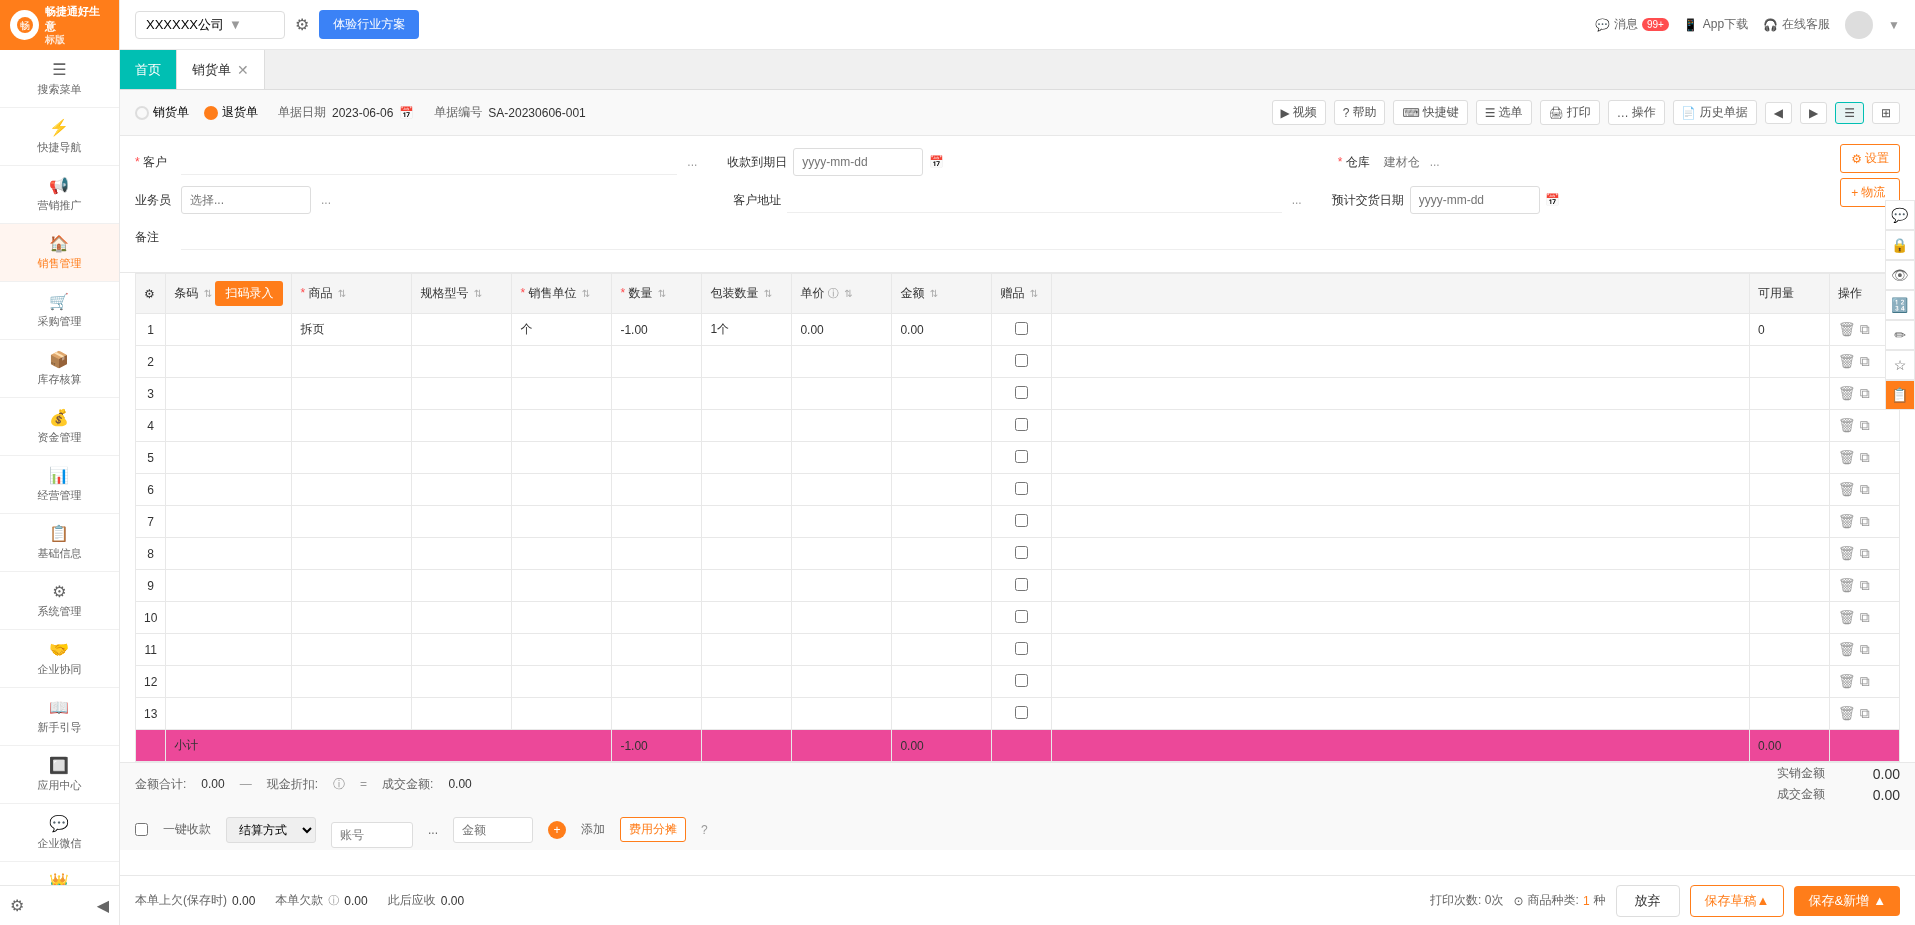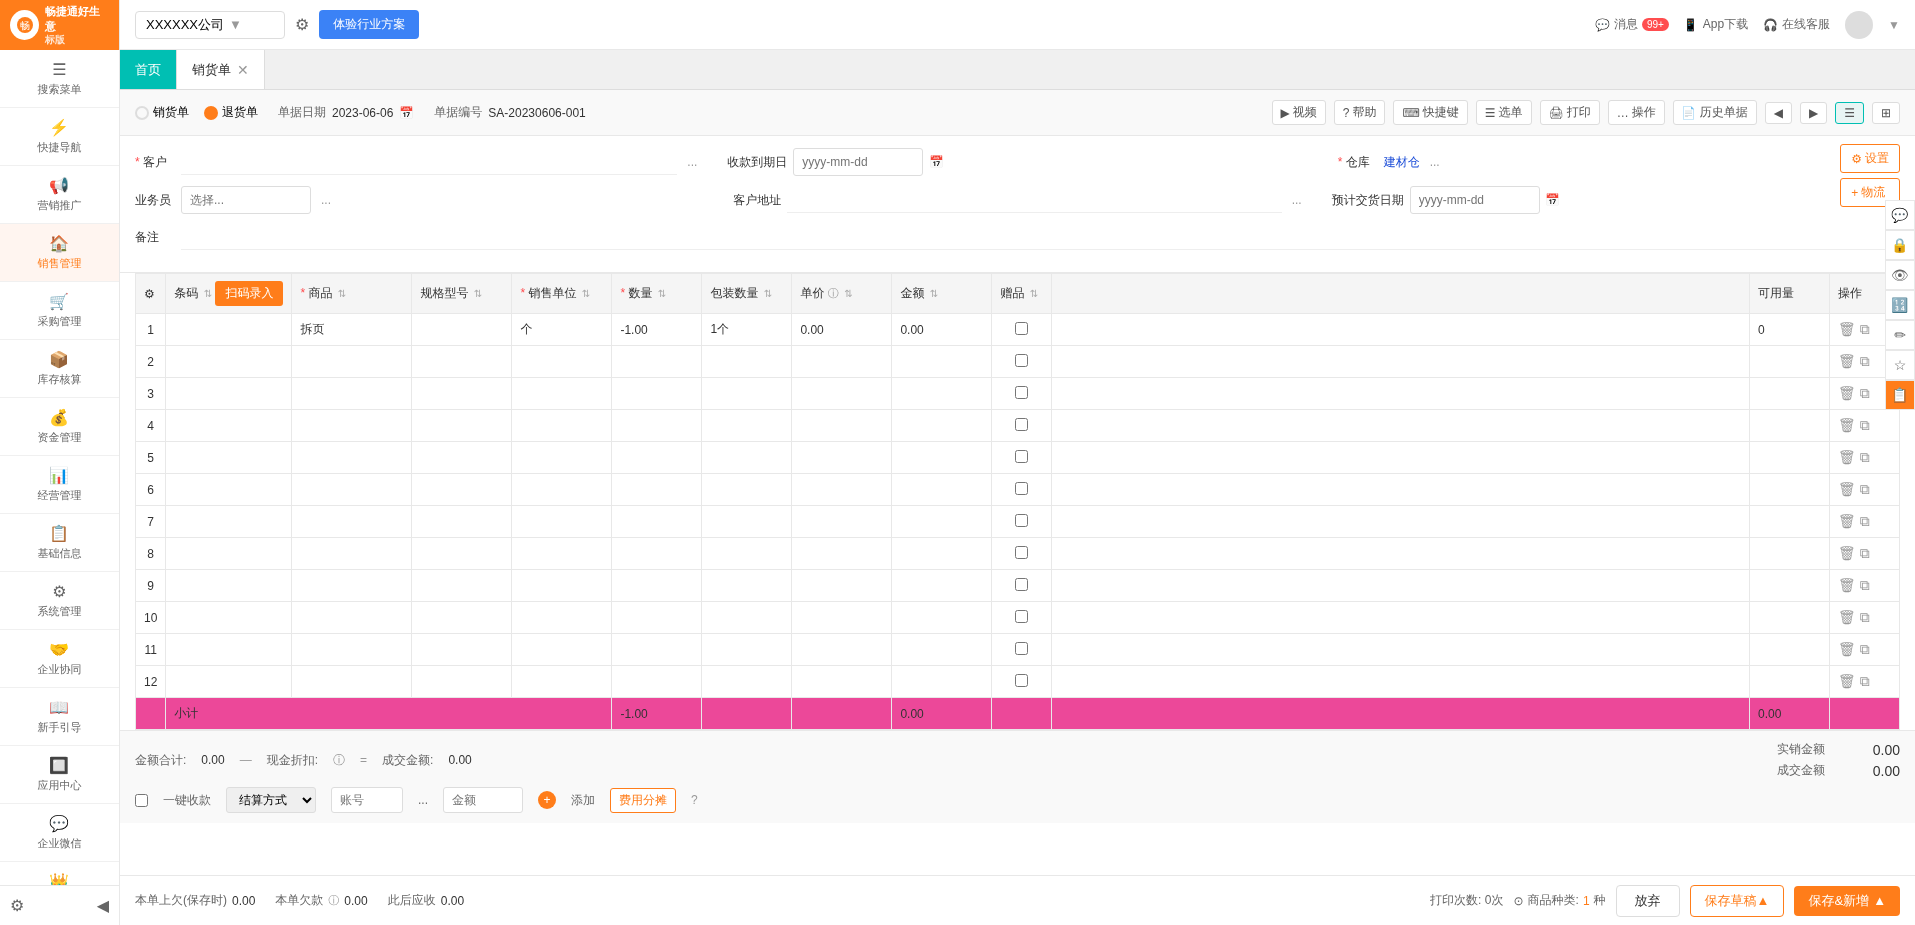--- a/index.html
+++ b/index.html
@@ -96,21 +96,21 @@
     }
     .fields-row { display: flex; align-items: center; gap: 0; margin-bottom: 10px; }
     .field-group { display: flex; align-items: center; flex: 1; gap: 6px; }
     .field-label { color: #333; font-size: 12px; white-space: nowrap; min-width: 40px; }
     .field-input {
       flex: 1; border: 1px solid #ddd; border-radius: 3px; padding: 4px 8px;
       font-size: 12px; color: #333; background: #fff; height: 28px;
     }
     .field-input.placeholder { color: #bbb; }
     .field-dots { color: #999; cursor: pointer; margin-left: 4px; }
-    .field-value-text { color: #1d4ed8; font-size: 12px; }
+    .field-value-text { color: #737373; font-size: 12px; }
     .side-btn {
       background: #ff7d1a; color: #fff; border: none; padding: 5px 10px;
       border-radius: 3px; cursor: pointer; font-size: 12px; display: flex; align-items: center; gap: 3px;
     }
 
     
     .table-section { padding: 0 15px; }
     .scan-btn {
       background: #ff7d1a; color: #fff; border: none; padding: 4px 10px;
       border-radius: 3px; cursor: pointer; font-size: 12px;
@@ -126,21 +126,21 @@
     }
     .row-num { color: #999; text-align: center; width: 30px; }
     .subtotal-row td { background: #ec4899; font-weight: 500; }
     .negative { color: #ff4d4f; }
     .checkbox-cell { text-align: center; }
     .op-cell { display: flex; gap: 4px; }
     .op-icon { cursor: pointer; color: #999; font-size: 14px; }
 
     
     .form-footer {
-      padding: 10px 15px; background: #f9f9f9; border-top: 1px solid #e8e8e8;
+      padding: 2px 15px; background: #f9f9f9; border-top: 1px solid #e8e8e8;
     }
     .footer-row1 { display: flex; align-items: center; gap: 15px; margin-bottom: 8px; }
     .footer-row2 { display: flex; align-items: center; gap: 15px; }
     .footer-label { color: #666; font-size: 12px; }
     .footer-value { color: #333; font-size: 12px; font-weight: 500; }
     .dash { color: #999; }
     .footer-input {
       border: 1px solid #ddd; border-radius: 3px; padding: 3px 8px; font-size: 12px;
       width: 100px; height: 26px;
     }
@@ -742,20 +742,40 @@
           <td class="checkbox-cell"><input type="checkbox" style=""></td>
           <td></td>
             <td></td>
           <td>
               <div class="op-cell">
                 <span class="op-icon">🗑</span>
                 <span class="op-icon">⧉</span>
               </div>
             </td>
         </tr>
+        <tr>
+          <td class="row-num">13</td>
+          <td></td>
+            <td></td>
+            <td></td>
+            <td></td>
+          <td></td>
+            <td></td>
+            <td></td>
+            <td></td>
+          <td class="checkbox-cell"><input type="checkbox" style=""></td>
+          <td></td>
+            <td></td>
+          <td>
+              <div class="op-cell">
+                <span class="op-icon">🗑</span>
+                <span class="op-icon">⧉</span>
+              </div>
+            </td>
+        </tr>
 
         <tr class="subtotal-row">
           <td></td>
           <td colspan="4">小计</td>
           <td class="negative">-1.00</td>
           <td></td>
           <td></td>
           <td>0.00</td>
           <td></td>
           <td></td>
@@ -788,21 +808,21 @@
         </div>
       </div>
     </div>
 
     <div class="footer-row2">
       <input type="checkbox" style="">
       <span class="footer-label">一键收款</span>
       <select class="footer-input" style="width:90px;">
         <option>结算方式</option>
       </select>
-      <input type="text" class="footer-input" placeholder="账号" style="width: 72px;">
+      <input type="text" class="footer-input" placeholder="账号" style="width: 82px; margin-top: 11px;">
       <span class="footer-label">...</span>
       <input type="text" class="footer-input" placeholder="金额" style="width: 80px;">
       <button class="add-btn">+</button>
       <span style="font-size:12px;color:#666;">添加</span>
       <button class="expense-btn">费用分摊</button>
       <span style="color:#999;cursor:pointer;font-size:12px;">?</span>
     </div>
   </div>
 
   <div style="height:50px;"></div>

